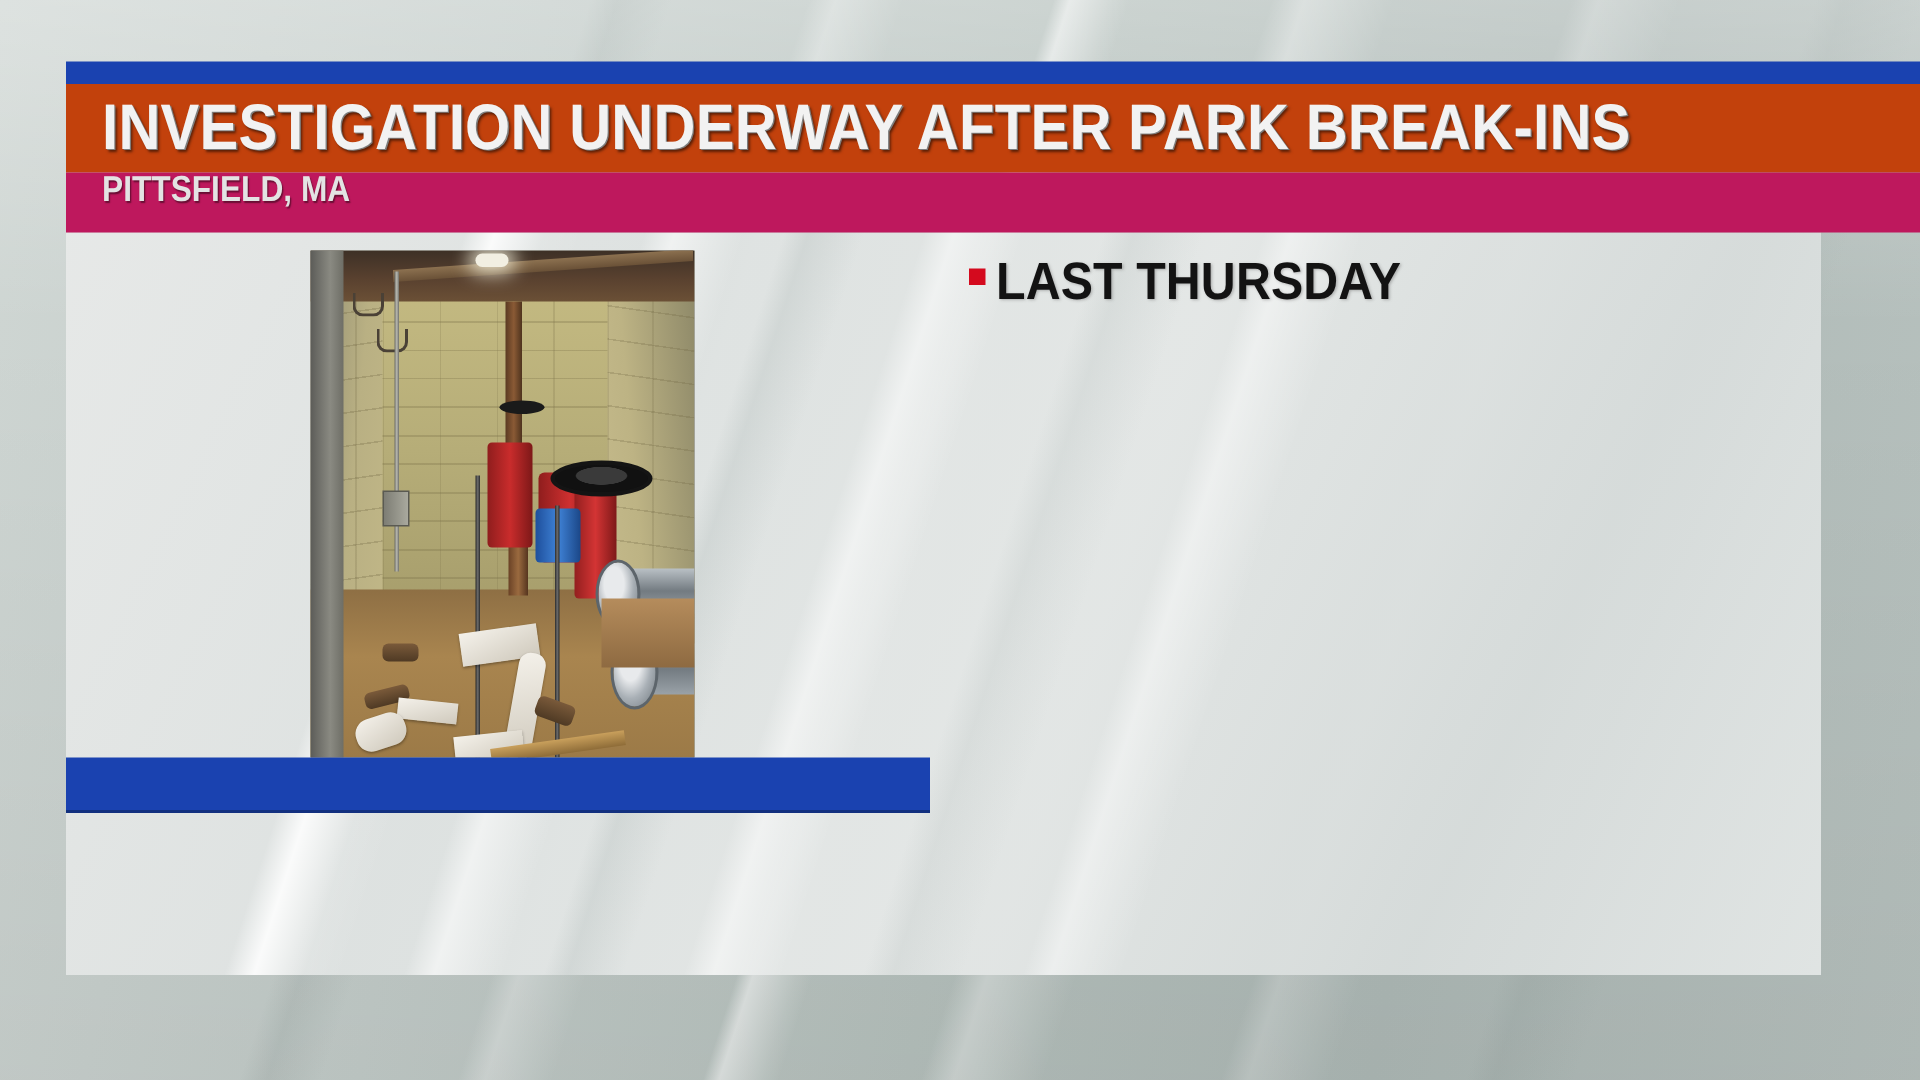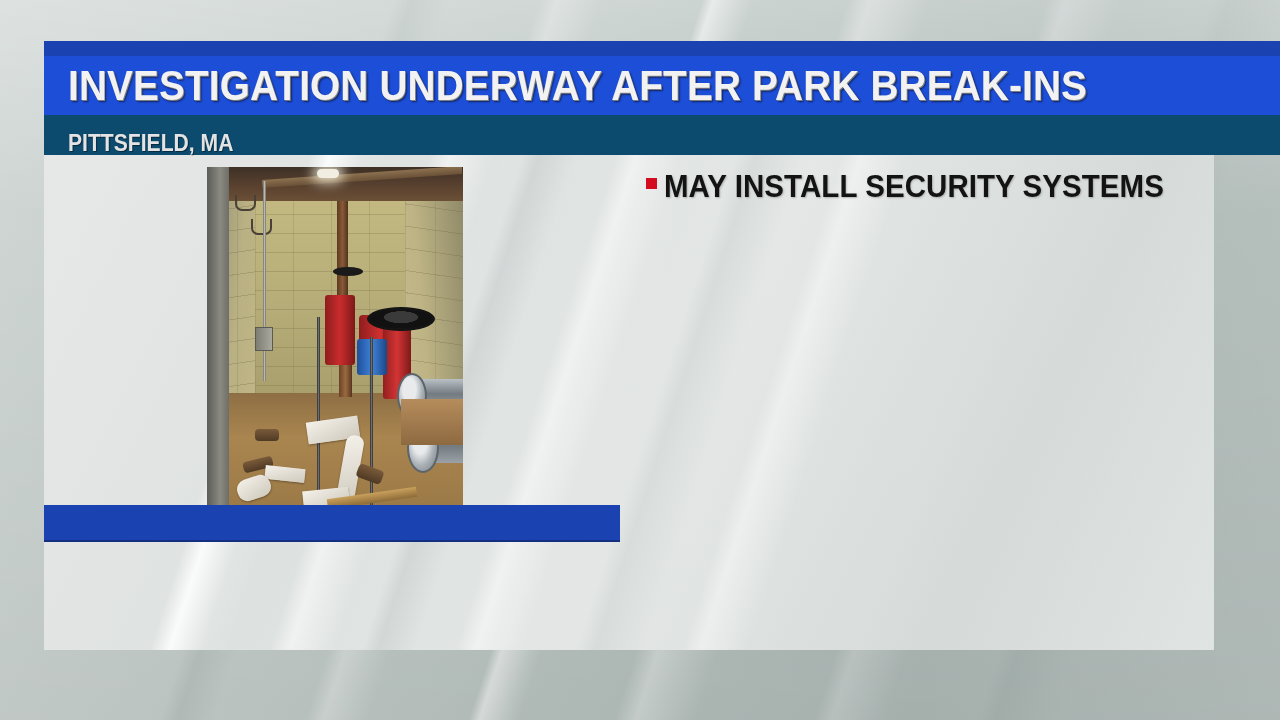--- a/index.html
+++ b/index.html
@@ -83,21 +83,21 @@
     width: 1236px;
     height: 15px;
     background: #1a42b0;
   }
   .hdr-black {
     position: absolute;
     left: 44px;
     top: 56px;
     width: 1236px;
     height: 59px;
-    background: #1d4ed8;
+    background: #c2410c;
     display: flex;
     align-items: center;
   }
   .headline {
     margin-left: 24px;
     color: #f2f2f2;
     font-size: 43px;
     line-height: 43px;
     font-weight: 700;
     letter-spacing: 0.2px;
@@ -105,23 +105,23 @@
     transform-origin: left center;
     white-space: nowrap;
     text-shadow: 1px 1px 0 #7d7d7d, 2px 2px 2px rgba(0,0,0,0.55);
   }
   .hdr-gray {
     position: absolute;
     left: 44px;
     top: 115px;
     width: 1236px;
     height: 40px;
-    background: #0c4a6e;
+    background: #be185d;
     display: flex;
-    align-items: flex-end;
+    align-items: flex-start;
   }
   .subhead {
     margin-left: 24px;
     color: #e3e3e3;
     font-size: 24px;
     line-height: 24px;
     font-weight: 700;
     transform: scaleX(0.88);
     transform-origin: left center;
     white-space: nowrap;
@@ -383,19 +383,19 @@
       <div class="ph-debris" style="left:134px; top:268px; width:18px; height:72px; border-radius:8px; transform:rotate(10deg);"></div>
       <div class="ph-debris" style="left:96px; top:322px; width:46px; height:18px; transform:rotate(-6deg);"></div>
       <div class="ph-pipe-scrap" style="left:150px; top:300px; width:26px; height:14px; transform:rotate(20deg);"></div>
       <div class="ph-board" style="left:120px; top:326px; width:90px; height:10px; transform:rotate(-8deg);"></div>
     </div>
   </div>
 
   <div class="blue-bar"></div>
 
   <div class="bullets">
-    <div class="bullet sz-sm gap-lg">
+    <div class="bullet">
       <span class="bullet-mark"></span>
-      <span class="bullet-text">MAY INSTALL SECURITY SYSTEMS</span>
+      <span class="bullet-text">LAST THURSDAY</span>
     </div>
   </div>
 
 </div>
 
 </body></html>

